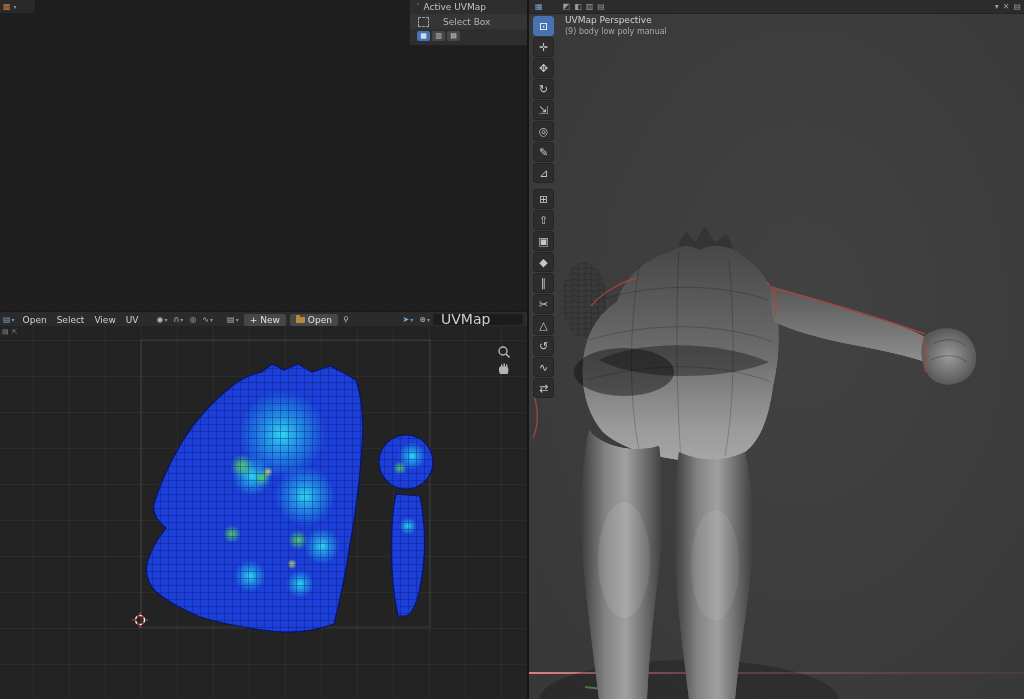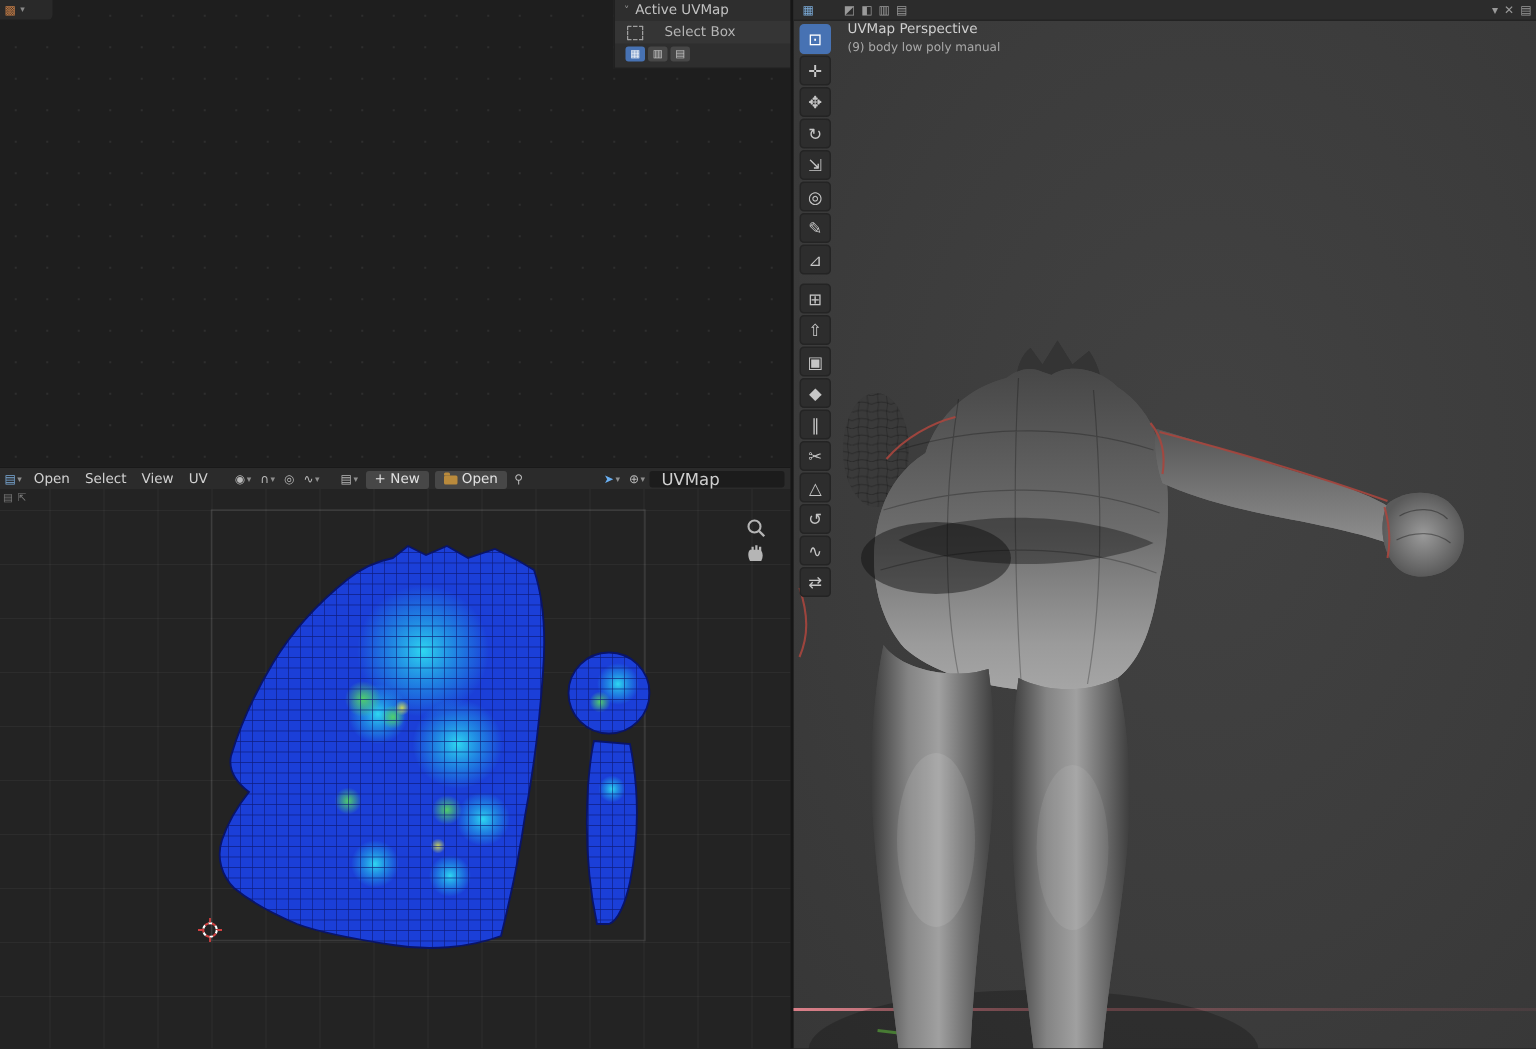--- a/index.html
+++ b/index.html
@@ -35,21 +35,21 @@
     display:flex;align-items:center;font-size:9px;color:#d2d2d2;}
   .uv-header .menu{padding:0 5px;cursor:default;}
   .chip{font-size:8px;color:#b9b9b9;margin:0 3px;display:flex;align-items:center;gap:1px;}
   .chip .dd{font-size:6px;color:#8f8f8f;}
   .hbtn{height:12px;padding:0 6px;background:#474747;border-radius:2px;color:#e2e2e2;
     display:flex;align-items:center;gap:3px;font-size:9px;margin:0 2px;}
   .folder{width:9px;height:6px;background:#b98a3c;border-radius:1px;position:relative;display:inline-block;}
   .folder::before{content:"";position:absolute;left:0;top:-2px;width:4px;height:2px;background:#b98a3c;
     border-top-left-radius:1px;border-top-right-radius:1px;}
   .uvmap-field{width:82px;height:11px;background:#1c1c1c;border-radius:2px;color:#cfcfcf;
-    font-size:11px;line-height:11px;padding-left:8px;margin-right:4px;}
+    font-size:14px;line-height:11px;padding-left:8px;margin-right:4px;}
   .spacer{flex:1;}
 
   .uv-canvas{left:0;top:326px;width:527px;height:373px;background:#232323;
     background-image:
       linear-gradient(to right,rgba(255,255,255,0.045) 1px,transparent 1px),
       linear-gradient(to bottom,rgba(255,255,255,0.045) 1px,transparent 1px);
     background-size:36px 36px,36px 36px;
     background-position:141px 14px,141px 14px;}
   .canvas-corner{left:2px;top:2px;display:flex;gap:3px;font-size:7px;color:#7e7e7e;}
 

